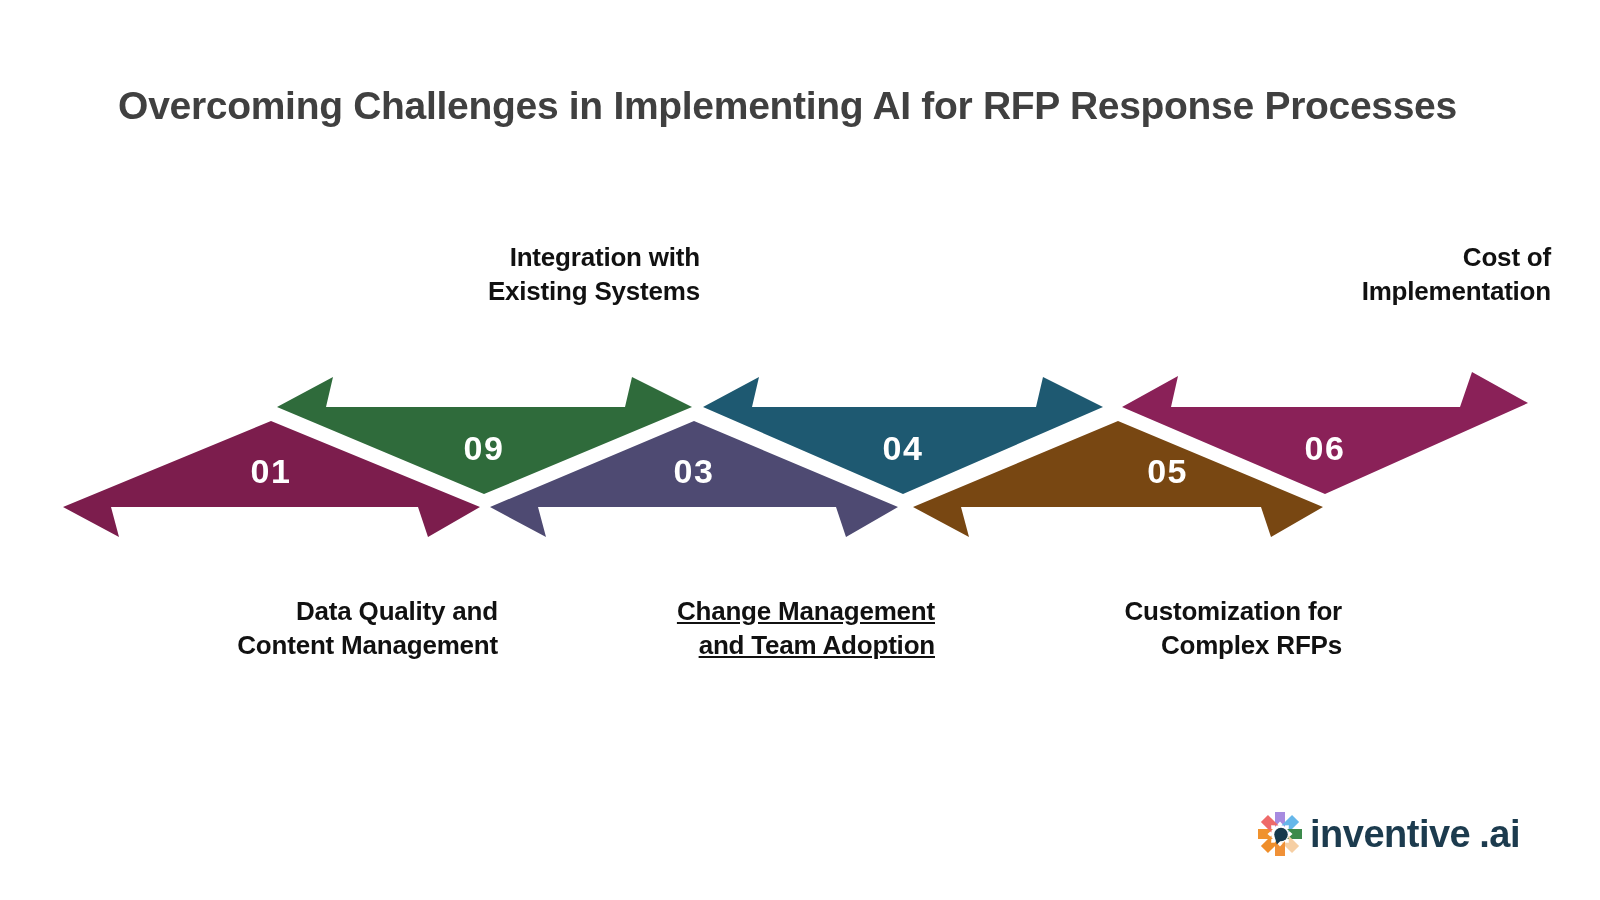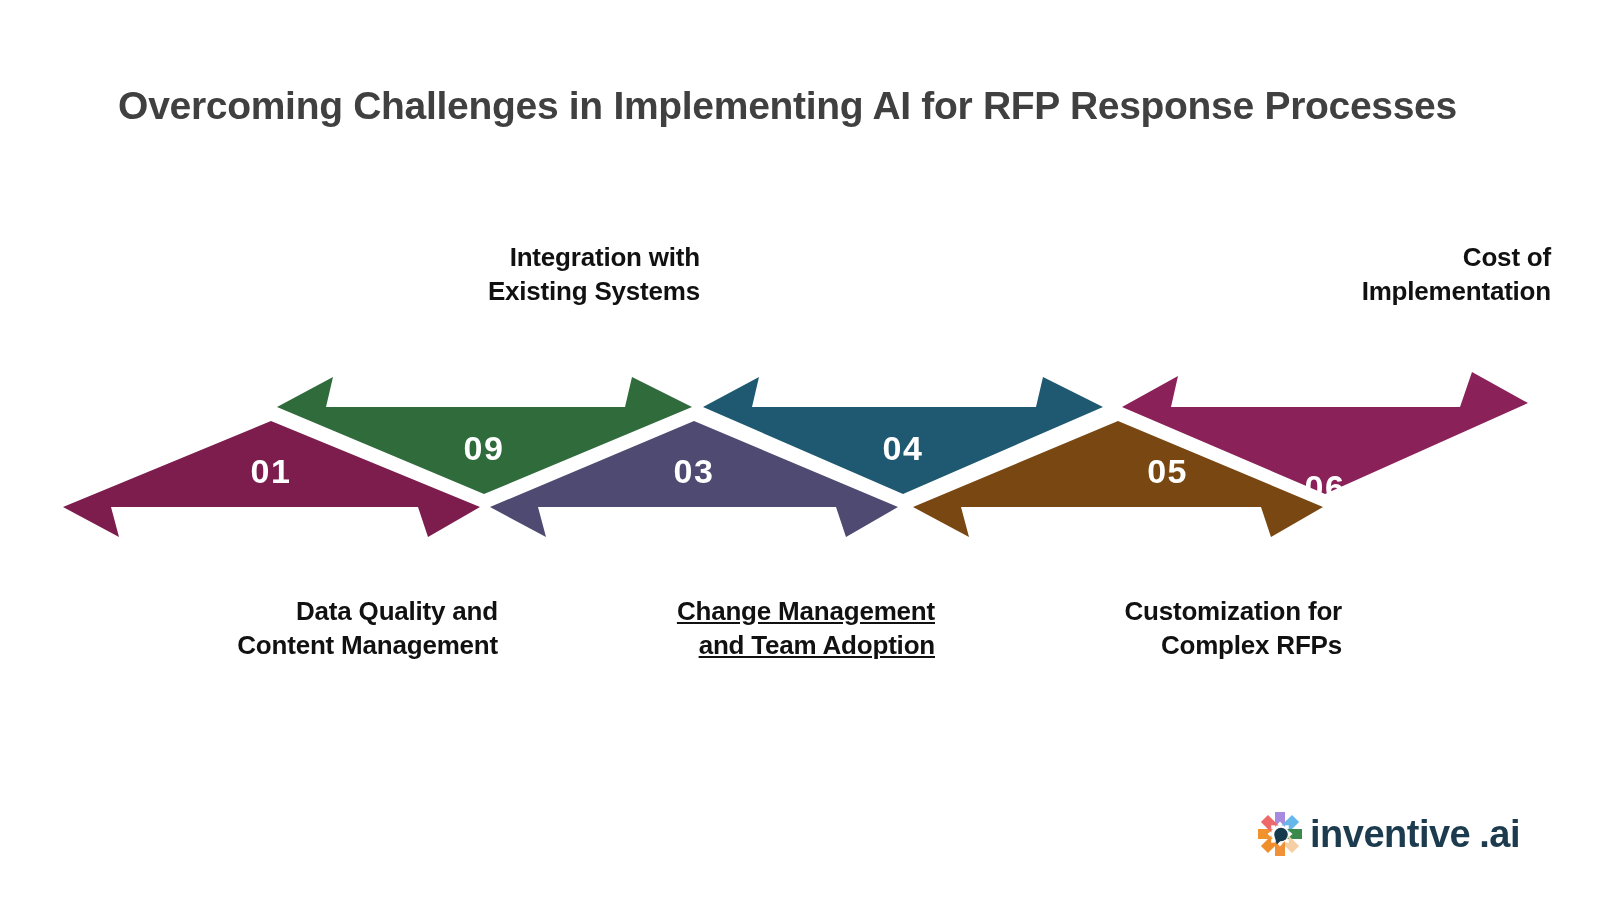--- a/index.html
+++ b/index.html
@@ -50,21 +50,21 @@
     <polygon points="1118,421 1323,507 1271,537 1261,507 961,507 969,537 913,507" fill="#784712"></polygon>
 
     <polygon points="1325,494 1122,407 1178,376 1171,407 1460,407 1472,372 1528,403" fill="#8a2158"></polygon>
   </svg>
 
   <div class="step-num up" style="left:201px;">01</div>
   <div class="step-num down" style="left:414px;">09</div>
   <div class="step-num up" style="left:624px;">03</div>
   <div class="step-num down" style="left:833px;">04</div>
   <div class="step-num up" style="left:1048px;text-align:right;">05</div>
-  <div class="step-num down" style="left:1255px;margin-top:39px;">06</div>
+  <div class="step-num down" style="left:1255px;">06</div>
 
   <div class="step-label below" style="left:58px;">Data Quality and
 Content Management</div>
   <div class="step-label above" style="left:260px;">Integration with
 Existing Systems</div>
   <div class="step-label below" style="left:495px;text-decoration:underline;">Change Management
 and Team Adoption</div>
   <div class="step-label below" style="left:902px;">Customization for
 Complex RFPs</div>
   <div class="step-label above" style="left:1111px;">Cost of

